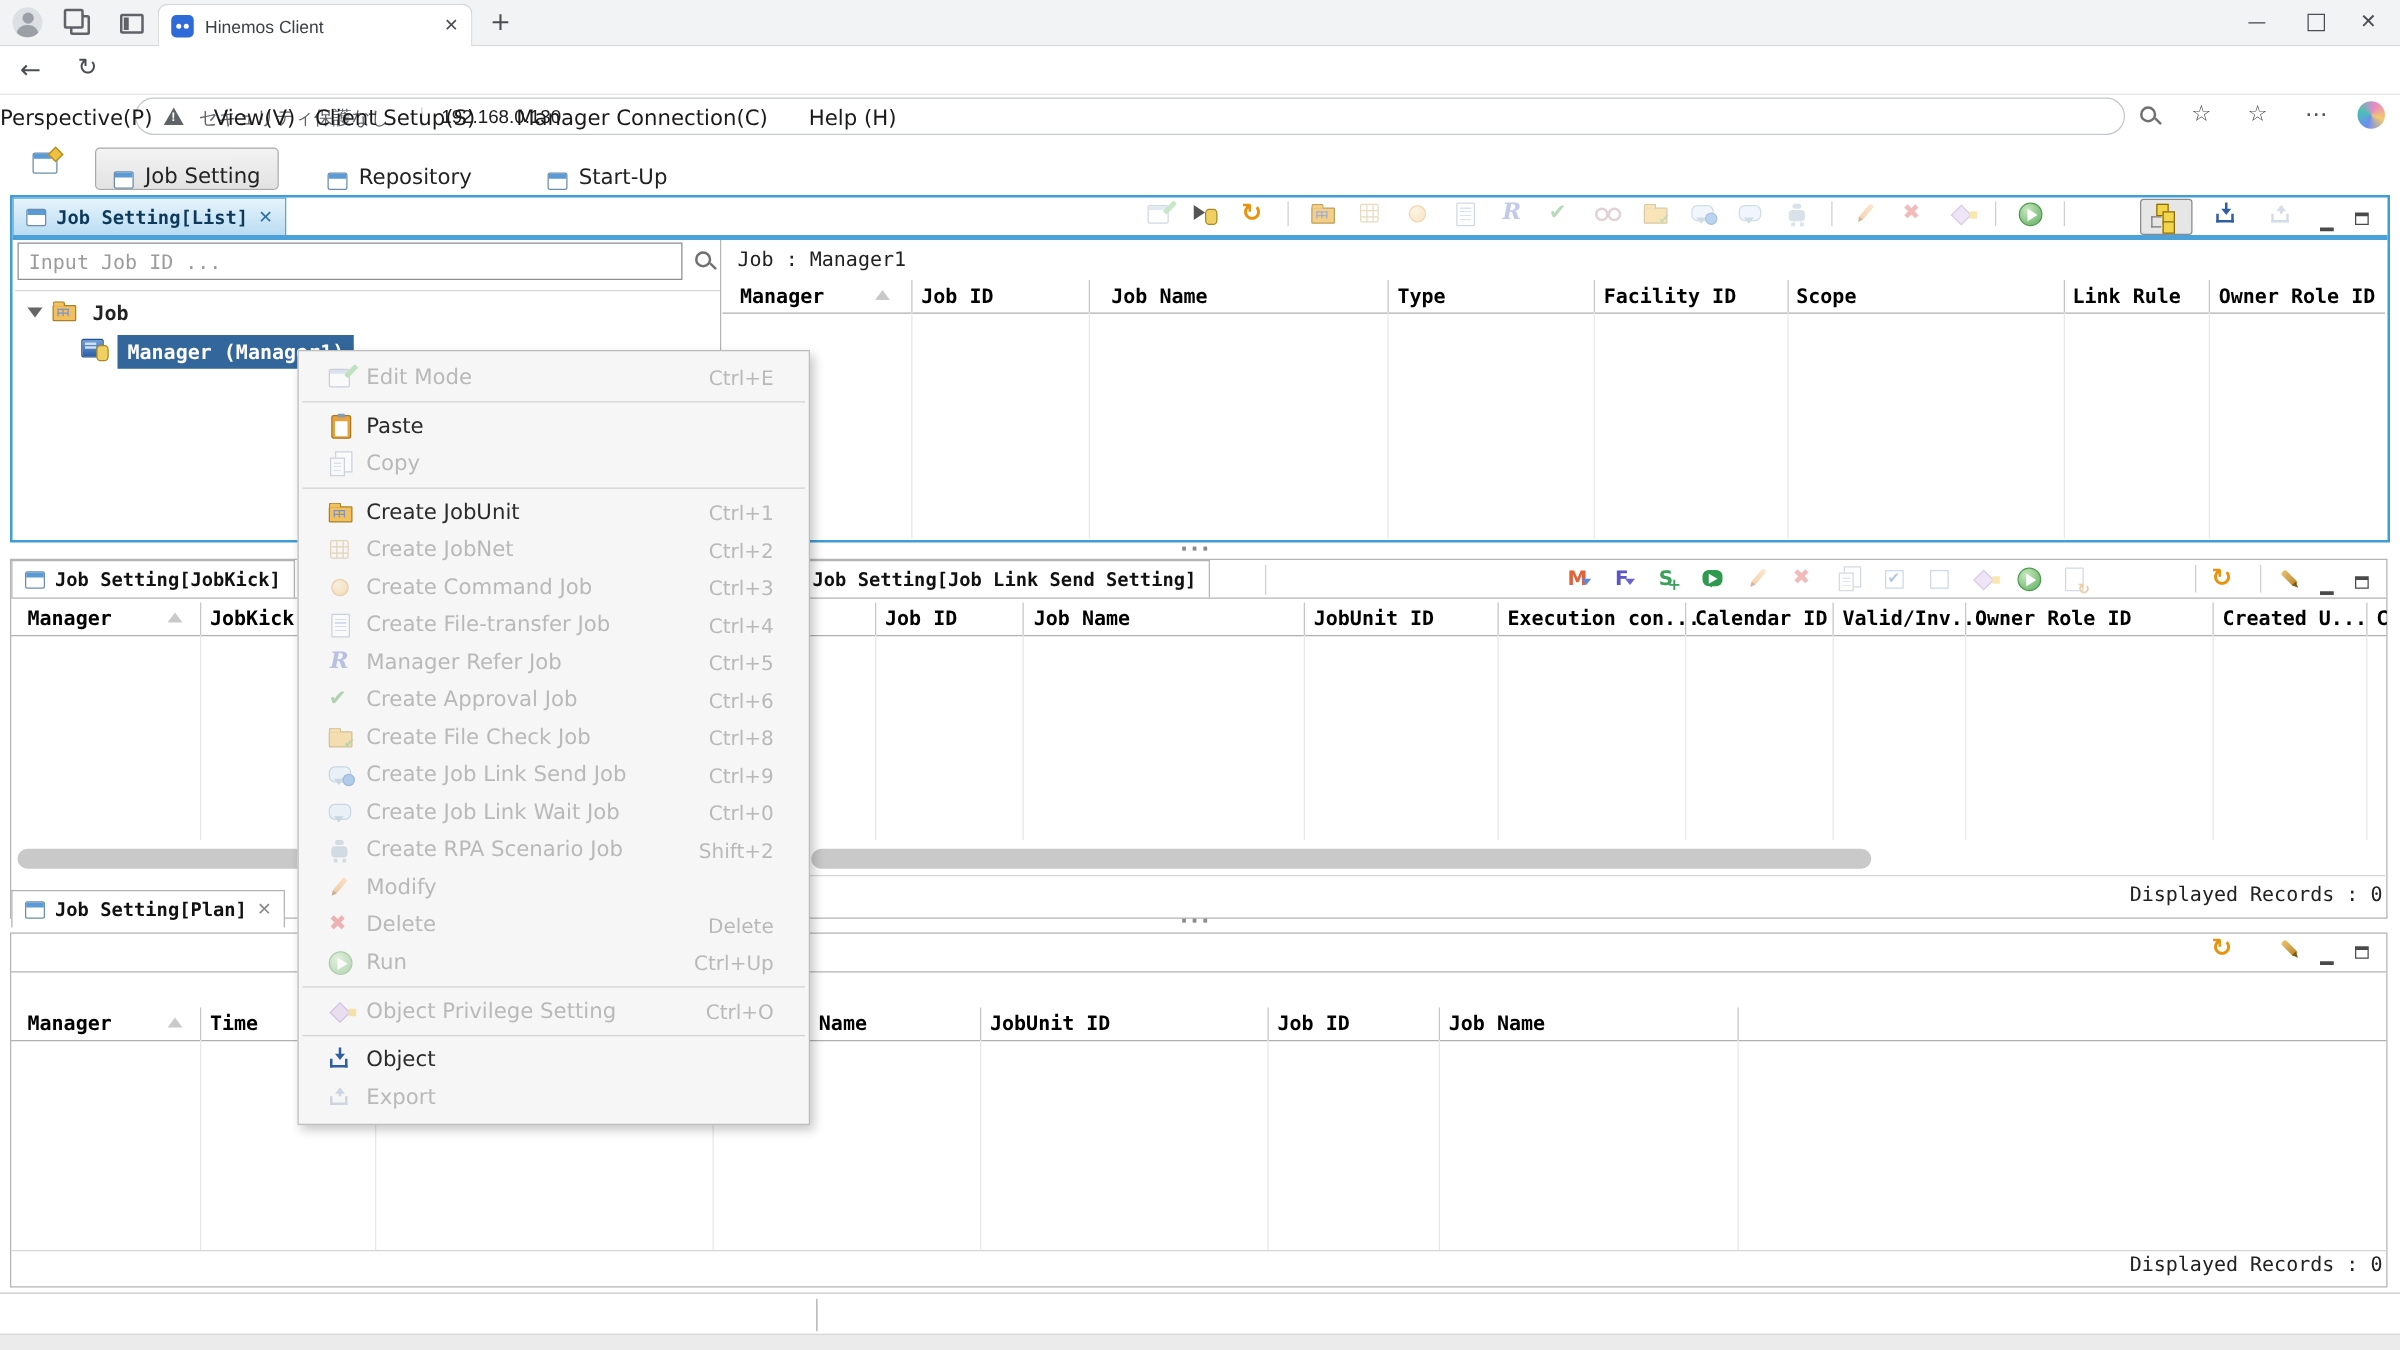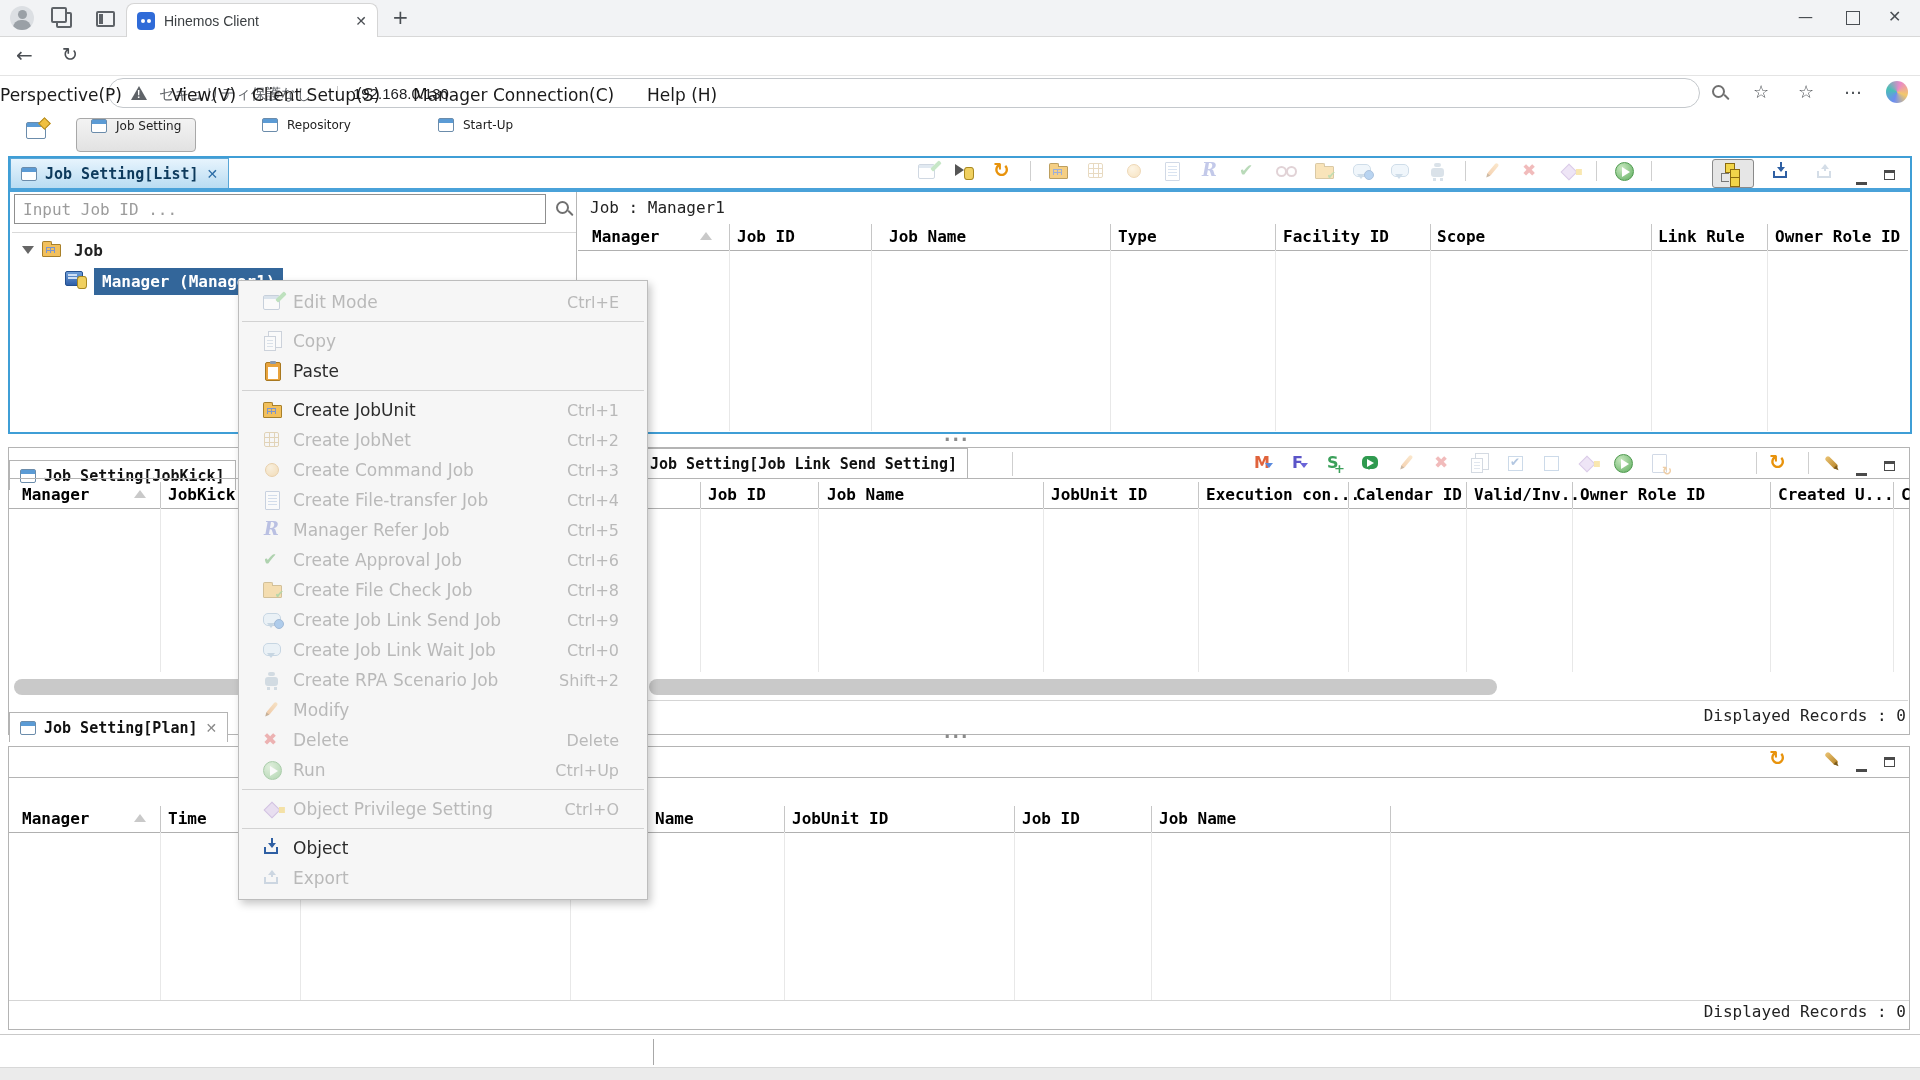--- a/index.html
+++ b/index.html
@@ -27,21 +27,21 @@
   .addrbar{position:absolute;left:0;top:37px;width:1920px;height:39px;background:#fff;border-bottom:1px solid #e4e4e4;box-sizing:border-box}
   .pill{position:absolute;left:108px;top:41px;width:1592px;height:30px;border:1px solid #c4c8cc;border-radius:15px;background:#fff;box-sizing:border-box}
   .warn{position:absolute;width:0;height:0;border-left:8px solid transparent;border-right:8px solid transparent;border-bottom:14px solid #5f6368}
   .warn::after{content:"!";position:absolute;left:-2px;top:3px;color:#fff;font-size:10px;font-weight:bold;font-family:"Liberation Sans",sans-serif}
   .copilot{position:absolute;width:22px;height:22px;border-radius:50%;background:conic-gradient(from 200deg,#6d8df0,#49c0b6,#e989c8,#f3c96b,#6d8df0)}
   .i-mag{position:absolute;width:9px;height:9px;border:2px solid #707070;border-radius:50%}
   .i-mag::after{content:"";position:absolute;left:9px;top:9px;width:7px;height:2px;background:#707070;transform:rotate(45deg);border-radius:1px}
 
   
   .menubar-item{position:absolute;font-size:17px;color:#1a1a1a;top:85px;white-space:nowrap}
-  .perspbtn{position:absolute;display:flex;align-items:flex-start;gap:9px;font-size:12px;color:#222;height:34px}
+  .perspbtn{position:absolute;display:flex;align-items:flex-end;gap:9px;font-size:17px;color:#222;height:34px}
   .perspbtn.pressed{border:1px solid #a8a8a8;border-radius:4px;background:linear-gradient(#f3f3f3,#e2e2e2);box-sizing:border-box;padding:0 14px}
 
   .panel{position:absolute;box-sizing:border-box;border:1px solid #b4b4b4;background:#fff}
   .panel.active{border:2px solid #3f9ed6}
   .tabbox{position:absolute;display:flex;align-items:center;box-sizing:border-box;border:1px solid #b4b4b4;border-bottom:none;background:#fff;
           font-family:"DejaVu Sans Mono",monospace;font-weight:bold;font-size:15px;color:#111;padding:0 10px;gap:8px;white-space:nowrap}
   .tabbox.active{background:linear-gradient(#e7f4fd,#b9dcf2);border-color:#58a6d7;color:#0d3a5c}
   .tabx{font-weight:bold;font-size:14px;color:#2c6da6;font-family:"DejaVu Sans",sans-serif}
   .tabx.gray{color:#8a8a8a}
   .blueband{position:absolute;background:#4aa2d9}
@@ -322,21 +322,21 @@
   <div class="vline" style="left:1430px;top:224px;height:26px"></div>
     <div class="gline" style="left:1430px;top:250px;height:181px"></div>
   <div class="vline" style="left:1651px;top:224px;height:26px"></div>
     <div class="gline" style="left:1651px;top:250px;height:181px"></div>
   <div class="vline" style="left:1767px;top:224px;height:26px"></div>
     <div class="gline" style="left:1767px;top:250px;height:181px"></div>
 
   <div class="dots" style="left:944px;top:430px">···</div>
 
   <div class="panel" style="left:8px;top:447px;width:631px;height:288px"></div>
-  <div class="tabbox" style="left:9px;top:460px;height:30px">
+  <div class="tabbox" style="left:9px;top:448px;height:30px">
     <span class="i-win"></span>
     <span>Job Setting[JobKick]</span>
   </div>
   <div class="hline" style="left:9px;top:478px;width:629px;background:#b4b4b4"></div>
   <span class="th" style="left:22px;top:482px">Manager</span>
   <span class="i-sort" style="left:134px;top:490px"></span>
   <span class="th" style="left:168px;top:482px">JobKick ID</span>
   <div class="hline" style="left:9px;top:508px;width:629px;background:#b0b0b0"></div>
   <div class="vline" style="left:160px;top:482px;height:26px"></div>
     <div class="gline" style="left:160px;top:508px;height:164px"></div>
@@ -473,38 +473,38 @@
     <div class="mi dis">
       <span class="mic">
           <span class="ic">
             <span class="i-editmode"></span>
           </span>
         </span>
       <span class="mlabel">Edit Mode</span>
         <span class="mkey">Ctrl+E</span>
     </div>
     <div class="msep"></div>
+    <div class="mi">
+      <span class="mic">
+          <span class="ic">
+            <span class="i-clip"></span>
+          </span>
+        </span>
+      <span class="mlabel">Paste</span>
+        <span class="mkey"></span>
+    </div>
     <div class="mi dis">
       <span class="mic">
           <span class="ic">
             <span class="i-copy"></span>
           </span>
         </span>
       <span class="mlabel">Copy</span>
         <span class="mkey"></span>
     </div>
-    <div class="mi">
-      <span class="mic">
-          <span class="ic">
-            <span class="i-clip"></span>
-          </span>
-        </span>
-      <span class="mlabel">Paste</span>
-        <span class="mkey"></span>
-    </div>
     <div class="msep"></div>
     <div class="mi">
       <span class="mic">
           <span class="ic">
             <span class="i-folder grid"></span>
           </span>
         </span>
       <span class="mlabel">Create JobUnit</span>
         <span class="mkey">Ctrl+1</span>
     </div>

